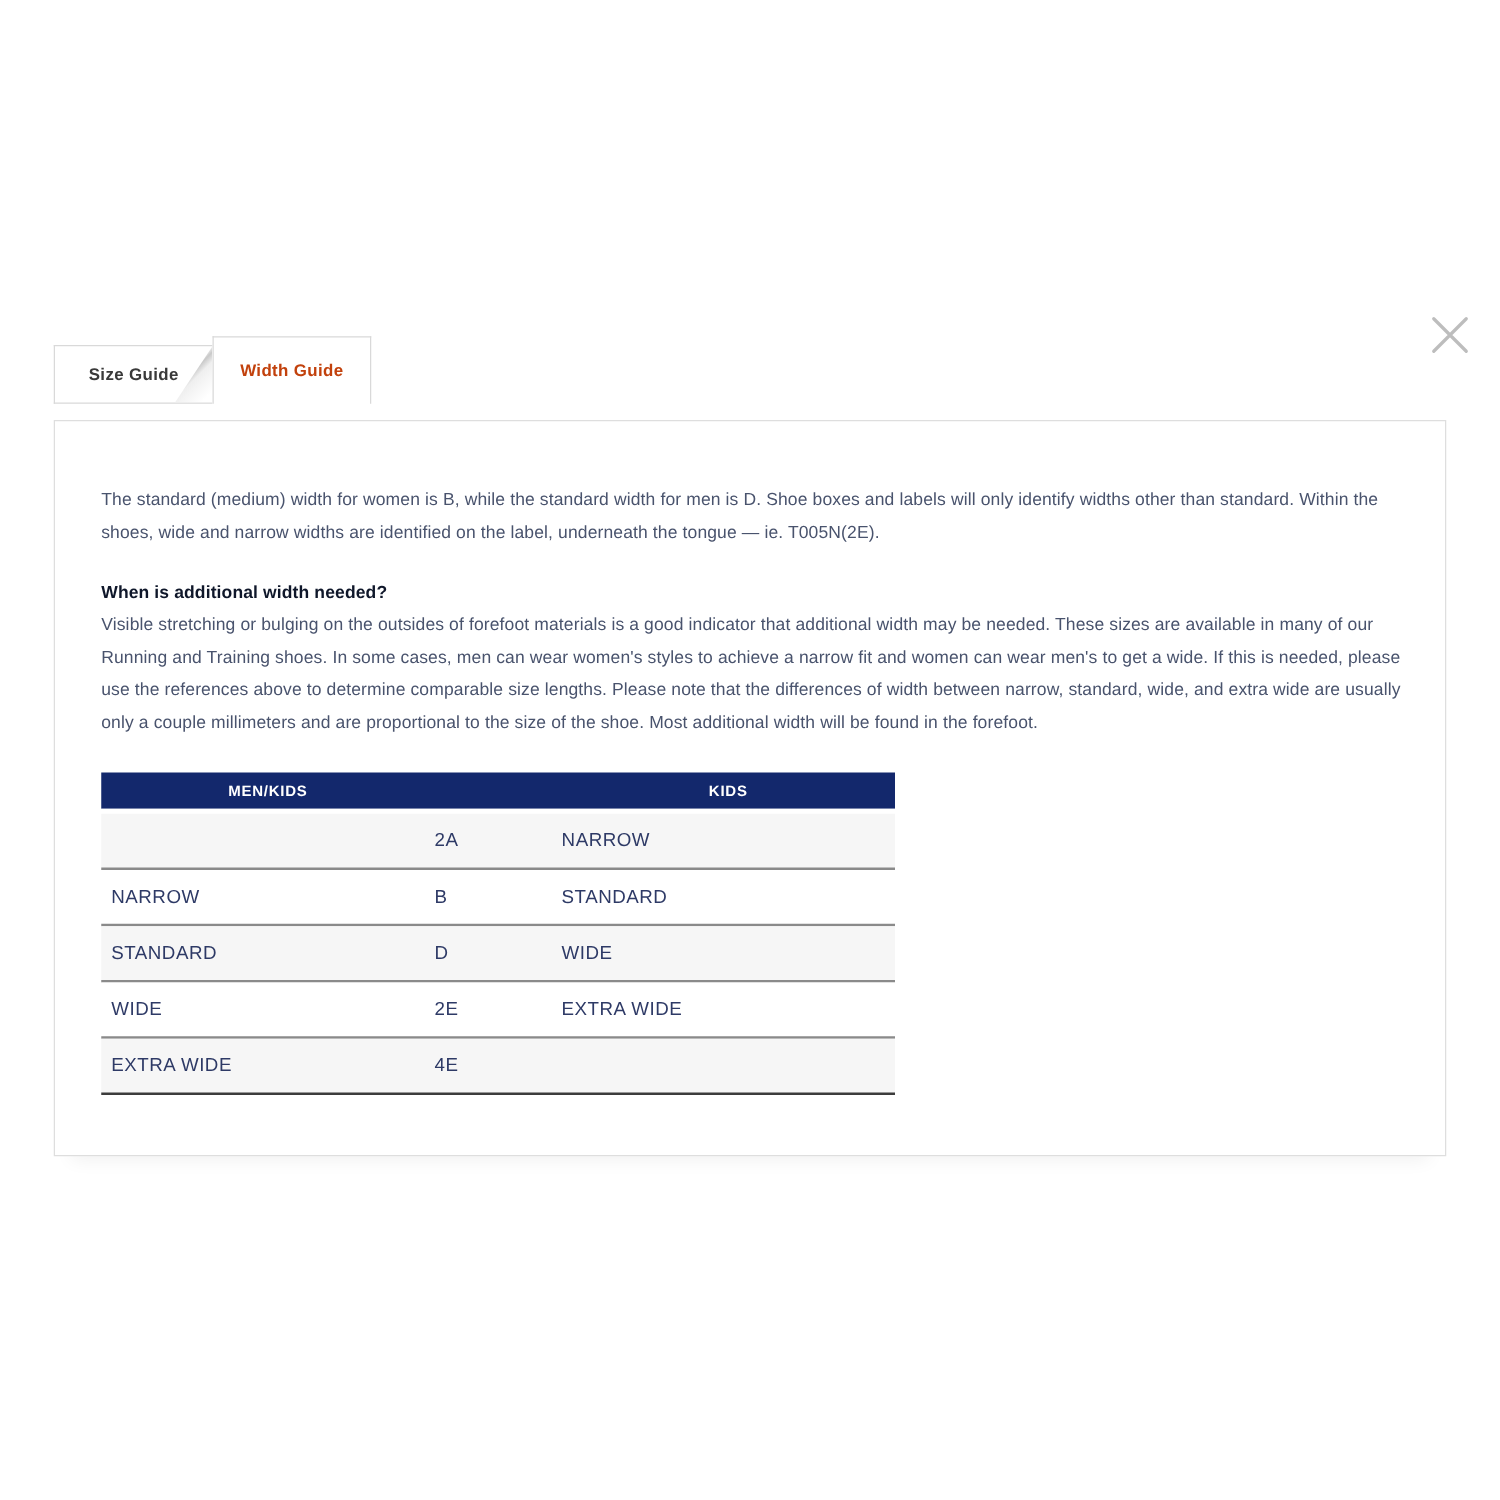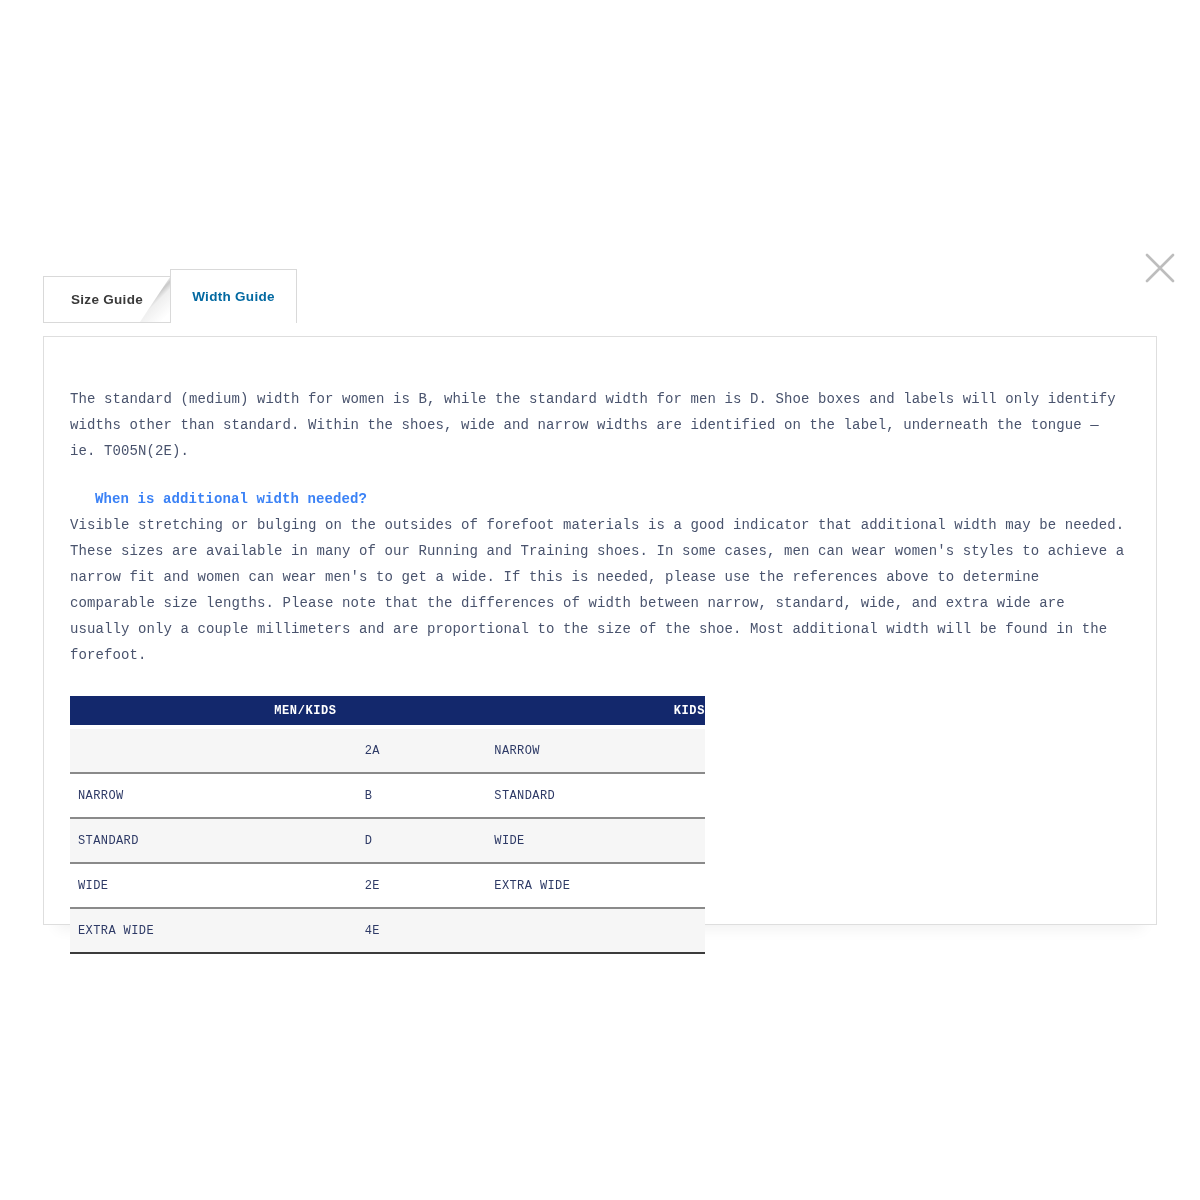--- a/index.html
+++ b/index.html
@@ -17,56 +17,55 @@
   }
 
   
   .tabs { position:absolute; left:43px; top:269px; height:54px; display:flex; align-items:flex-end; z-index:3; }
   .tab {
     width:127px; display:flex; align-items:center; justify-content:center;
     background:#ffffff; border:1px solid #d9d9d9; cursor:pointer;
     font-size:13.5px; letter-spacing:0.3px; position:relative;
   }
   .tab.inactive { height:47px; font-weight:700; color:#3a3a3a; border-right:none; }
-  .tab.active  { height:54px; font-weight:700; color:#0369a1; border-bottom:none; z-index:4; }
+  .tab.active  { height:54px; font-weight:700; color:#c2410c; border-bottom:none; z-index:4; }
   .fold {
     position:absolute; right:0; bottom:0; width:30px; height:45px;
     background:linear-gradient(135deg,#ffffff 36%,#c9c9c9 46%,#efefef 56%,#ffffff 88%);
     clip-path:polygon(100% 0, 100% 100%, 0 100%);
     pointer-events:none;
   }
 
   
   .panel {
     position:absolute; left:43px; top:336px; width:1114px; height:589px;
     background:#ffffff; border:1px solid #dedede; z-index:2;
-    padding:49px 25px 0 26px;
+    padding:49px 25px 0 37px;
     box-shadow:0 18px 14px -14px rgba(0,0,0,0.06);
-    font-family:Liberation Mono, monospace;
   }
   .intro, .section-body {
     font-size:14px; line-height:26px; color:#49536d; letter-spacing:0.1px; max-width:1064px;
   }
   .section-heading {
-    margin-top:22px; font-size:14px; line-height:26px; font-weight:700; color:#3b82f6; letter-spacing:0.1px;margin-left:25px;
+    margin-top:22px; font-size:14px; line-height:26px; font-weight:700; color:#0f172a; letter-spacing:0.1px;
   }
 
   
   .wtable { margin-top:28px; width:635px; }
   .wtable-header {
     display:grid; grid-template-columns:42% 16% 42%; height:29px;
     background:#13286c; color:#ffffff; align-items:center;
     font-size:12px; font-weight:700; letter-spacing:0.6px;
   }
-  .wtable-header .hcell { text-align:right; }
+  .wtable-header .hcell { text-align:center; }
   .wtable-gap { height:4px; background:#ffffff; }
   .wtable-row {
     display:grid; grid-template-columns:42% 16% 42%; height:45px; align-items:center;
     border-bottom:2px solid #8a8a8a;
-    font-size:12px; color:#2e3a66; letter-spacing:0.4px; text-transform:uppercase;gap:28px;
+    font-size:15px; color:#2e3a66; letter-spacing:0.4px; text-transform:uppercase;
   }
   .wtable-row:nth-child(odd)  { background:#f6f6f6; }
   .wtable-row:nth-child(even) { background:#ffffff; }
   .wtable-row:last-child { border-bottom:2px solid #3c3c3c; }
   .wtable-row .cell-men { padding-left:8px; }
 </style>
 </head>
 <body>
 
 <div class="screen">

